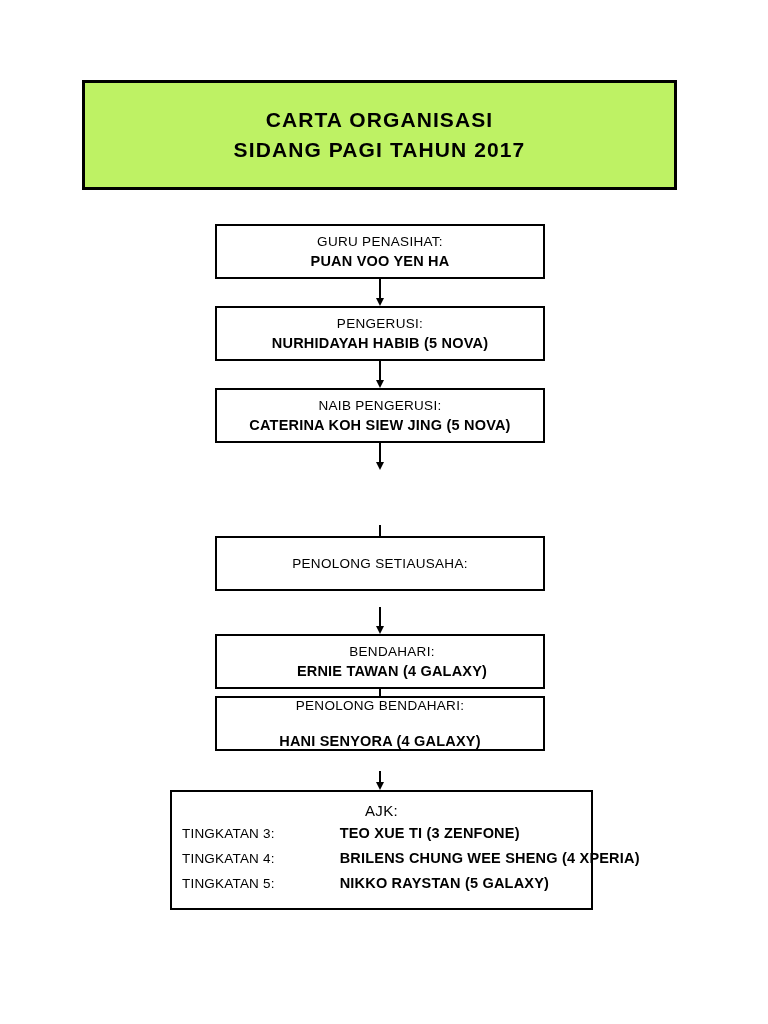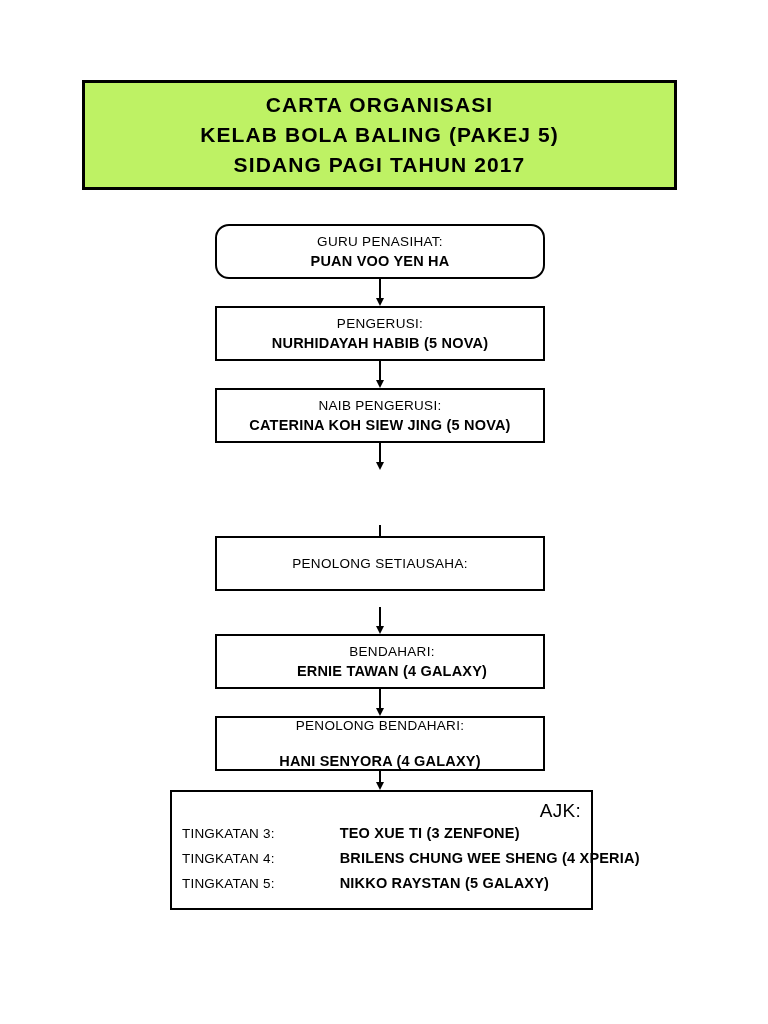--- a/index.html
+++ b/index.html
@@ -112,24 +112,24 @@
     left: 170px;
     top: 790px;
     width: 423px;
     height: 120px;
     border: 2.5px solid #000000;
     box-sizing: border-box;
     background: #ffffff;
     padding: 9px 10px 0 10px;
   }
   .ajk-heading {
-    font-size: 19px;
+    font-size: 15px;
     font-weight: normal;
     letter-spacing: 0.3px;
-    text-align: right;
+    text-align: center;
     line-height: 20px;
   }
   .ajk-row {
     display: flex;
     align-items: baseline;
     line-height: 25px;
     white-space: nowrap;
     gap: 44px;
   }
   .ajk-form {
@@ -144,25 +144,24 @@
     margin-left: 21px;
   }
 </style>
 </head>
 <body>
 
 <div id="chart-root">
 
   <div class="title-box">
     <div class="title-line">CARTA ORGANISASI</div>
-    <div class="title-line">KELAB BOLA BALING (PAKEJ 5)</div>
     <div class="title-line">SIDANG PAGI TAHUN 2017</div>
   </div>
 
-  <div class="role-box" style="top:224px;border-radius:14px;">
+  <div class="role-box" style="top:224px;">
     <div class="role-title">GURU PENASIHAT:</div>
     <div class="role-name">PUAN VOO YEN HA</div>
   </div>
   <div class="connector" style="top:279px; height:27px;">
     <div class="stem"></div>
     <div class="head"></div>
   </div>
 
   <div class="role-box" style="top:306px;">
     <div class="role-title">PENGERUSI:</div>
@@ -197,21 +196,21 @@
 
   <div class="role-box" style="top:634px;padding-left:24px;">
     <div class="role-title">BENDAHARI:</div>
     <div class="role-name">ERNIE TAWAN (4 GALAXY)</div>
   </div>
   <div class="connector" style="top:689px; height:27px;">
     <div class="stem"></div>
     <div class="head"></div>
   </div>
 
-  <div class="role-box" style="top:716px;gap:16px;">
+  <div class="role-box" style="top:696px;gap:16px;">
     <div class="role-title">PENOLONG BENDAHARI:</div>
     <div class="role-name">HANI SENYORA (4 GALAXY)</div>
   </div>
   <div class="connector" style="top:771px; height:19px;">
     <div class="stem"></div>
     <div class="head"></div>
   </div>
 
   <div class="ajk-box">
     <div class="ajk-heading">AJK:</div>

